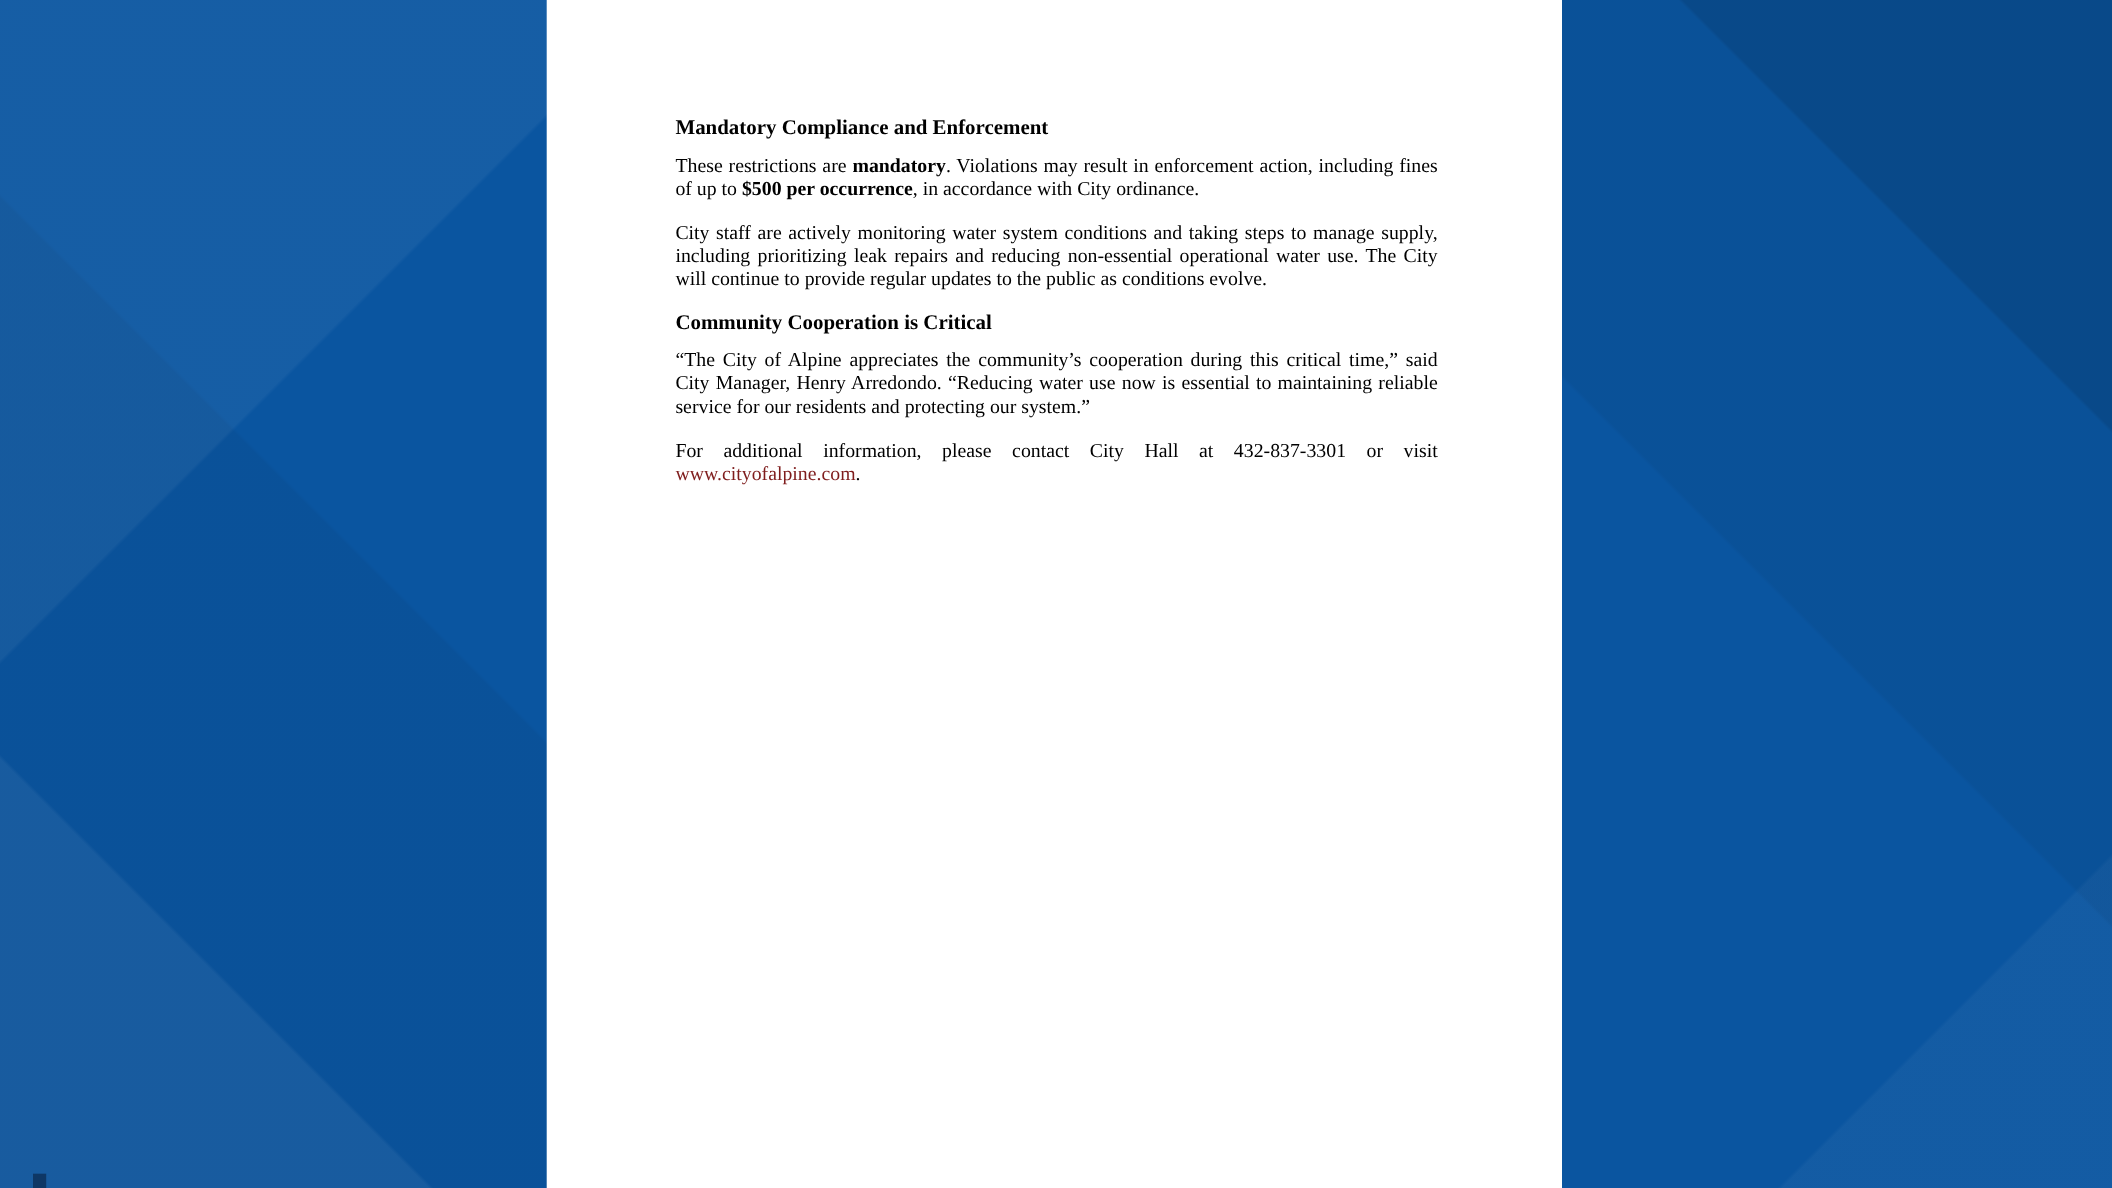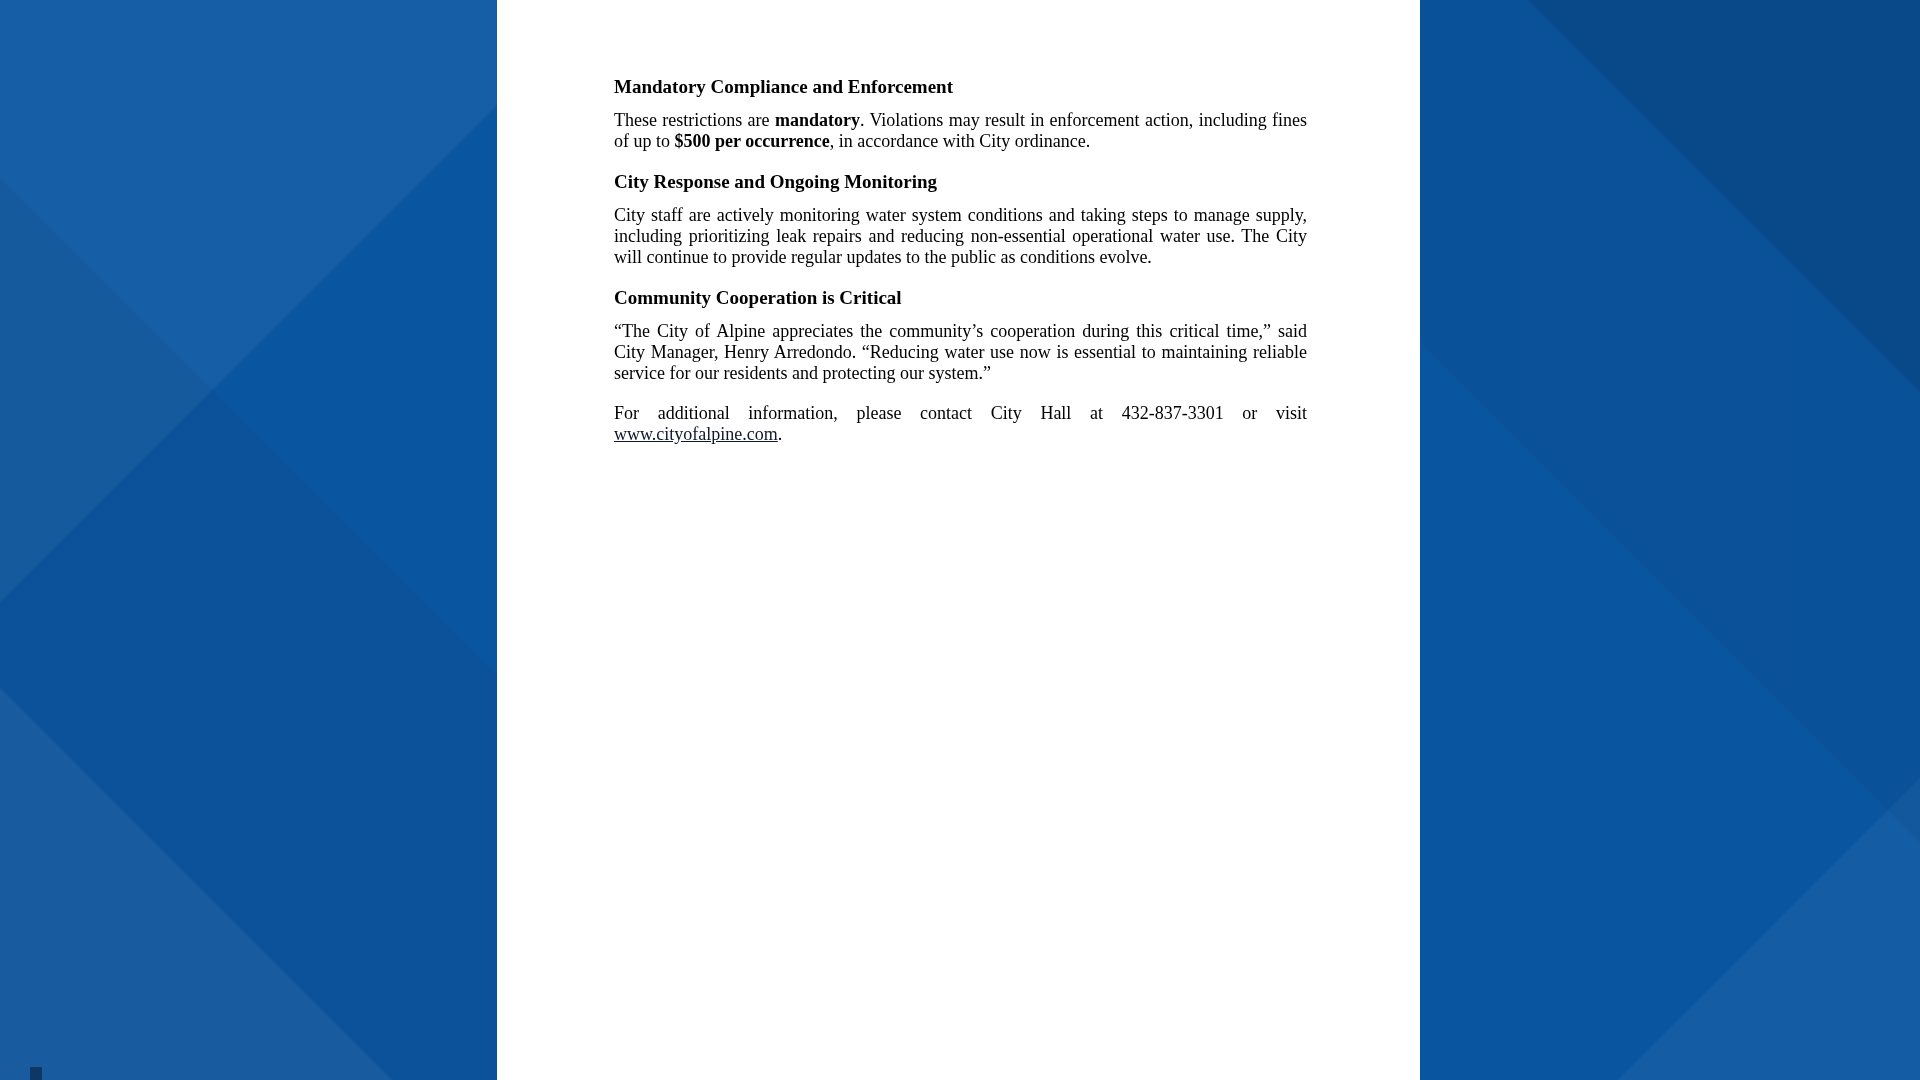--- a/index.html
+++ b/index.html
@@ -40,21 +40,21 @@
   .page {
     position: absolute;
     left: 497px;
     top: 0;
     width: 923px;
     height: 1080px;
     background: #ffffff;
   }
 
   .page-content {
-    padding: 76px 113px 0 117px;
+    padding: 106px 113px 0 117px;
     color: #000000;
   }
 
   .page-content h3 {
     font-size: 19px;
     line-height: 22px;
     font-weight: bold;
     margin: 0 0 12px 0;
     text-align: left;
   }
@@ -64,41 +64,39 @@
     line-height: 21px;
     margin: 0 0 19px 0;
     text-align: justify;
   }
 
   .page-content p b {
     font-weight: bold;
   }
 
   a.doc-link {
-    color: #0f172a;
-    text-decoration: underline;
+    color: #7f1d1d;
     cursor: pointer;
     margin-top: 41px;
   }
 </style>
 </head>
 <body>
 
 <div class="backdrop">
   <div class="corner-notch"></div>
 </div>
 
 <div class="page">
   <div class="page-content">
 
     <h3>Mandatory Compliance and Enforcement</h3>
 
     <p><span>These restrictions are </span><b>mandatory</b><span>. Violations may result in enforcement action, including fines of up to </span><b>$500 per occurrence</b><span>, in accordance with City ordinance.</span></p>
 
-    <h3>City Response and Ongoing Monitoring</h3>
 
     <p>City staff are actively monitoring water system conditions and taking steps to manage supply, including prioritizing leak repairs and reducing non-essential operational water use. The City will continue to provide regular updates to the public as conditions evolve.</p>
 
     <h3>Community Cooperation is Critical</h3>
 
     <p>“The City of Alpine appreciates the community’s cooperation during this critical time,” said City Manager, Henry Arredondo. “Reducing water use now is essential to maintaining reliable service for our residents and protecting our system.”</p>
 
 
     <p><span>For additional information, please contact City Hall at 432-837-3301 or visit </span><a class="doc-link">www.cityofalpine.com</a><span>.</span></p>
 

